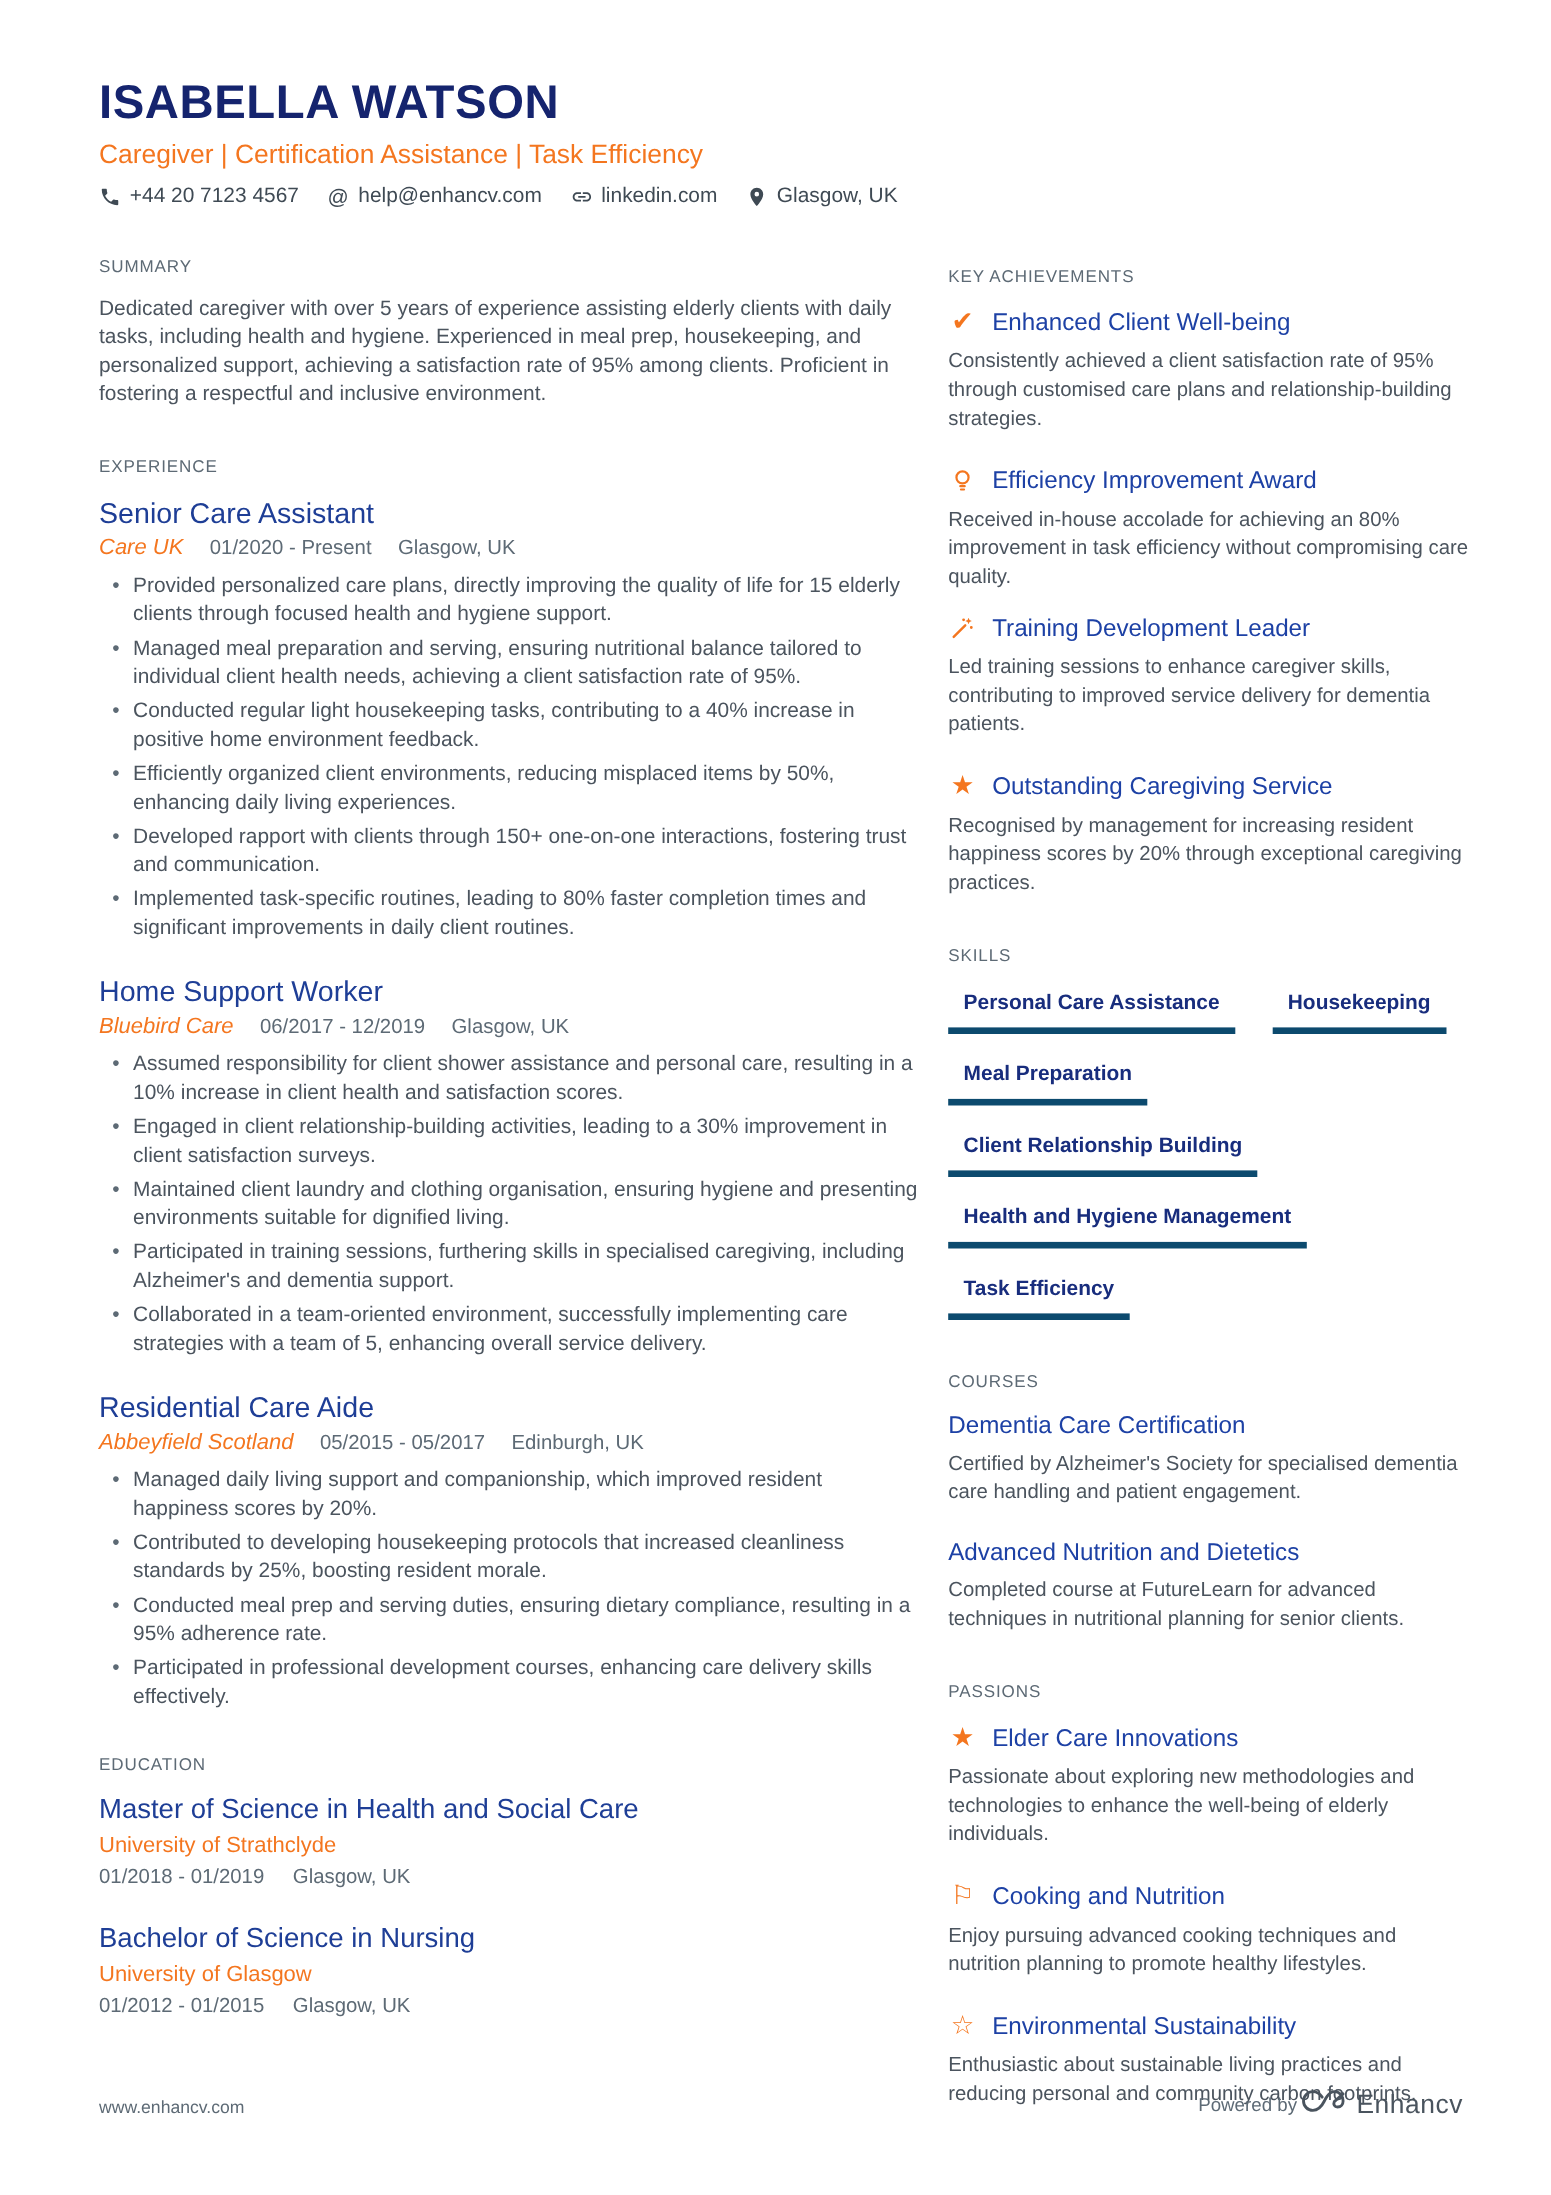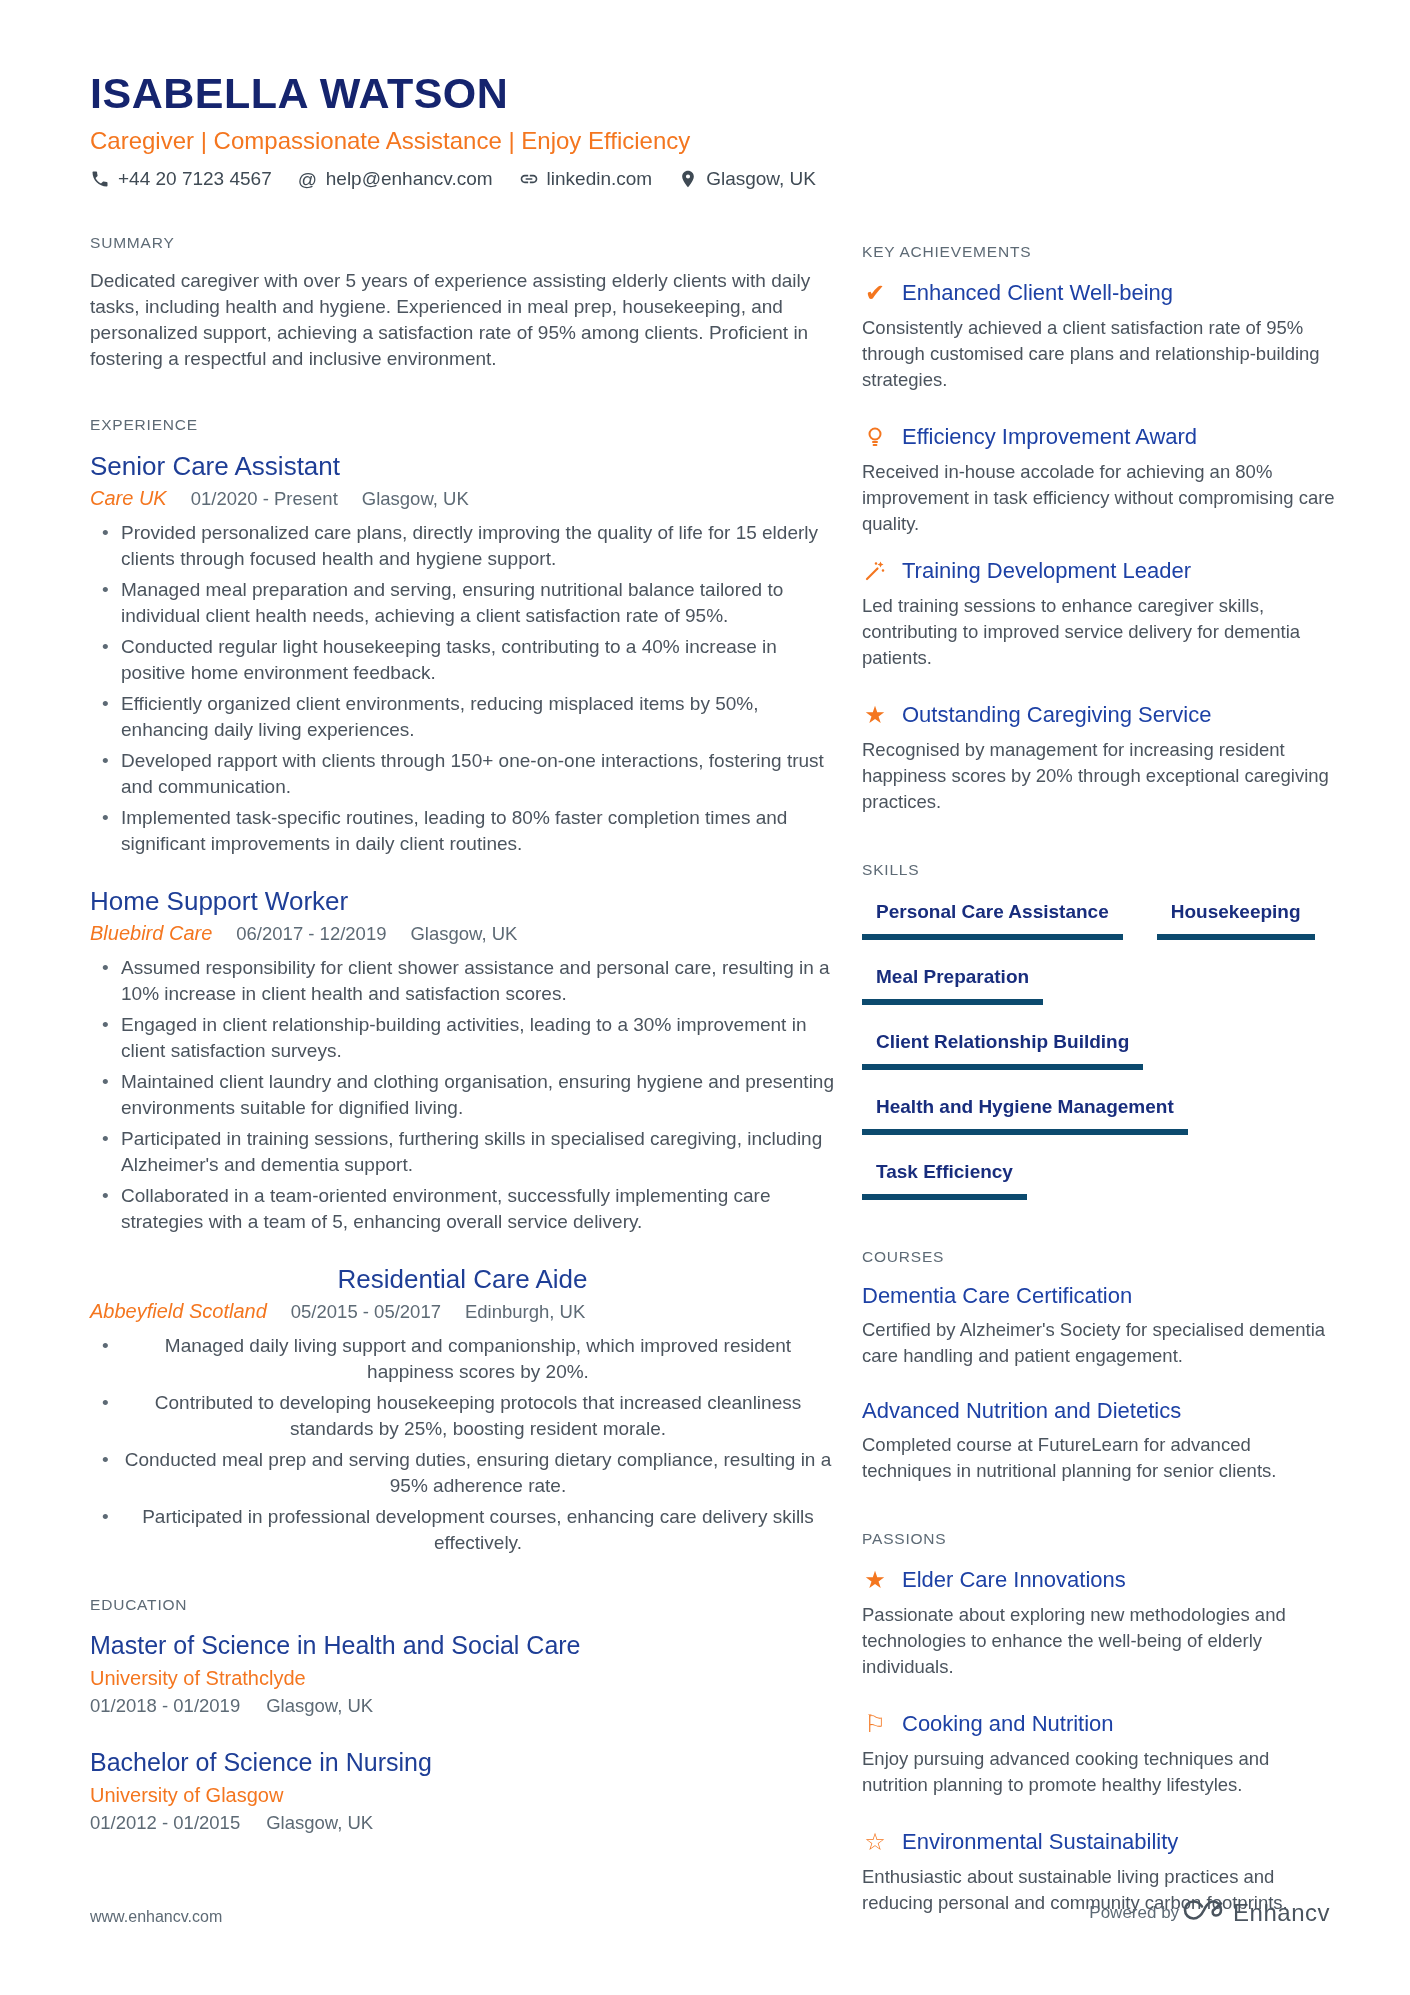--- a/index.html
+++ b/index.html
@@ -70,21 +70,21 @@
   .brand-row{display:flex;align-items:center;gap:8px;color:#4a545e;}
   .brand-logo svg{width:44px;height:30px;}
   .brand-name{font-size:24px;letter-spacing:.5px;color:#4a545e;}
 </style>
 </head>
 <body>
 
 <div class="col-left">
 
   <div class="name">ISABELLA WATSON</div>
-  <div class="headline">Caregiver | Compassionate Assistance | Enjoy Efficiency</div>
+  <div class="headline">Caregiver | Certification Assistance | Task Efficiency</div>
 
   <div class="contact-row">
     <div class="contact-item">
       <span class="cicon">
         <svg viewBox="0 0 24 24" fill="currentColor">
             <path d="M6.62 10.79c1.44 2.83 3.76 5.14 6.59 6.59l2.2-2.2c.27-.27.67-.36 1.02-.24 1.12.37 2.33.57 3.57.57.55 0 1 .45 1 1V20c0 .55-.45 1-1 1-9.39 0-17-7.61-17-17 0-.55.45-1 1-1h3.5c.55 0 1 .45 1 1 0 1.25.2 2.45.57 3.57.11.35.03.74-.25 1.02l-2.2 2.2z"></path>
           </svg>
       </span>
       <span>+44 20 7123 4567</span>
     </div>
@@ -141,21 +141,21 @@
     </div>
     <ul class="bullets">
       <li>Assumed responsibility for client shower assistance and personal care, resulting in a 10% increase in client health and satisfaction scores.</li>
       <li>Engaged in client relationship-building activities, leading to a 30% improvement in client satisfaction surveys.</li>
       <li>Maintained client laundry and clothing organisation, ensuring hygiene and presenting environments suitable for dignified living.</li>
       <li>Participated in training sessions, furthering skills in specialised caregiving, including Alzheimer's and dementia support.</li>
       <li>Collaborated in a team-oriented environment, successfully implementing care strategies with a team of 5, enhancing overall service delivery.</li>
     </ul>
   </div>
 
-  <div class="job" style="margin-top:28px;text-align:center;">
+  <div class="job" style="margin-top:28px;">
     <div class="job-title">Residential Care Aide</div>
     <div class="job-meta">
       <span class="company">Abbeyfield Scotland</span>
       <span class="meta-gray">05/2015 - 05/2017</span>
       <span class="meta-gray">Edinburgh, UK</span>
     </div>
     <ul class="bullets">
       <li>Managed daily living support and companionship, which improved resident happiness scores by 20%.</li>
       <li>Contributed to developing housekeeping protocols that increased cleanliness standards by 25%, boosting resident morale.</li>
       <li>Conducted meal prep and serving duties, ensuring dietary compliance, resulting in a 95% adherence rate.</li>

